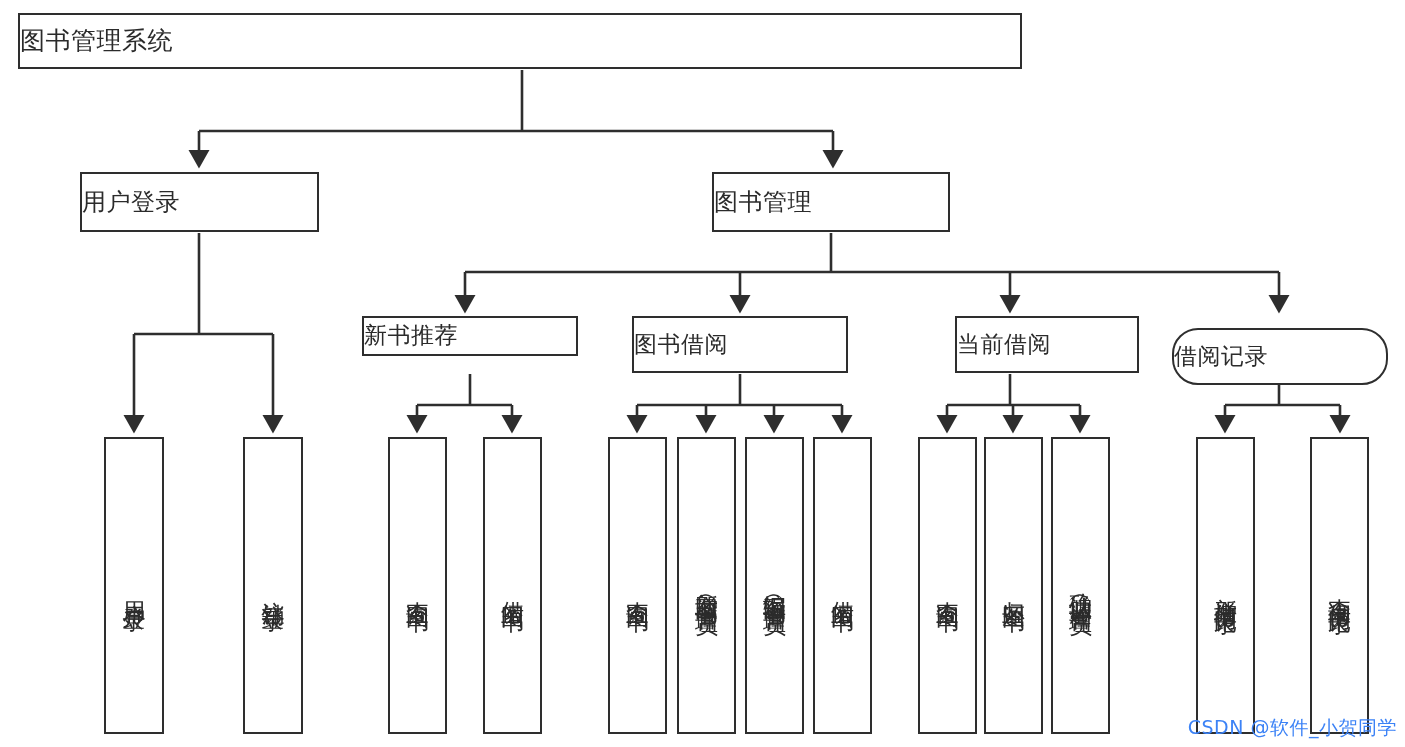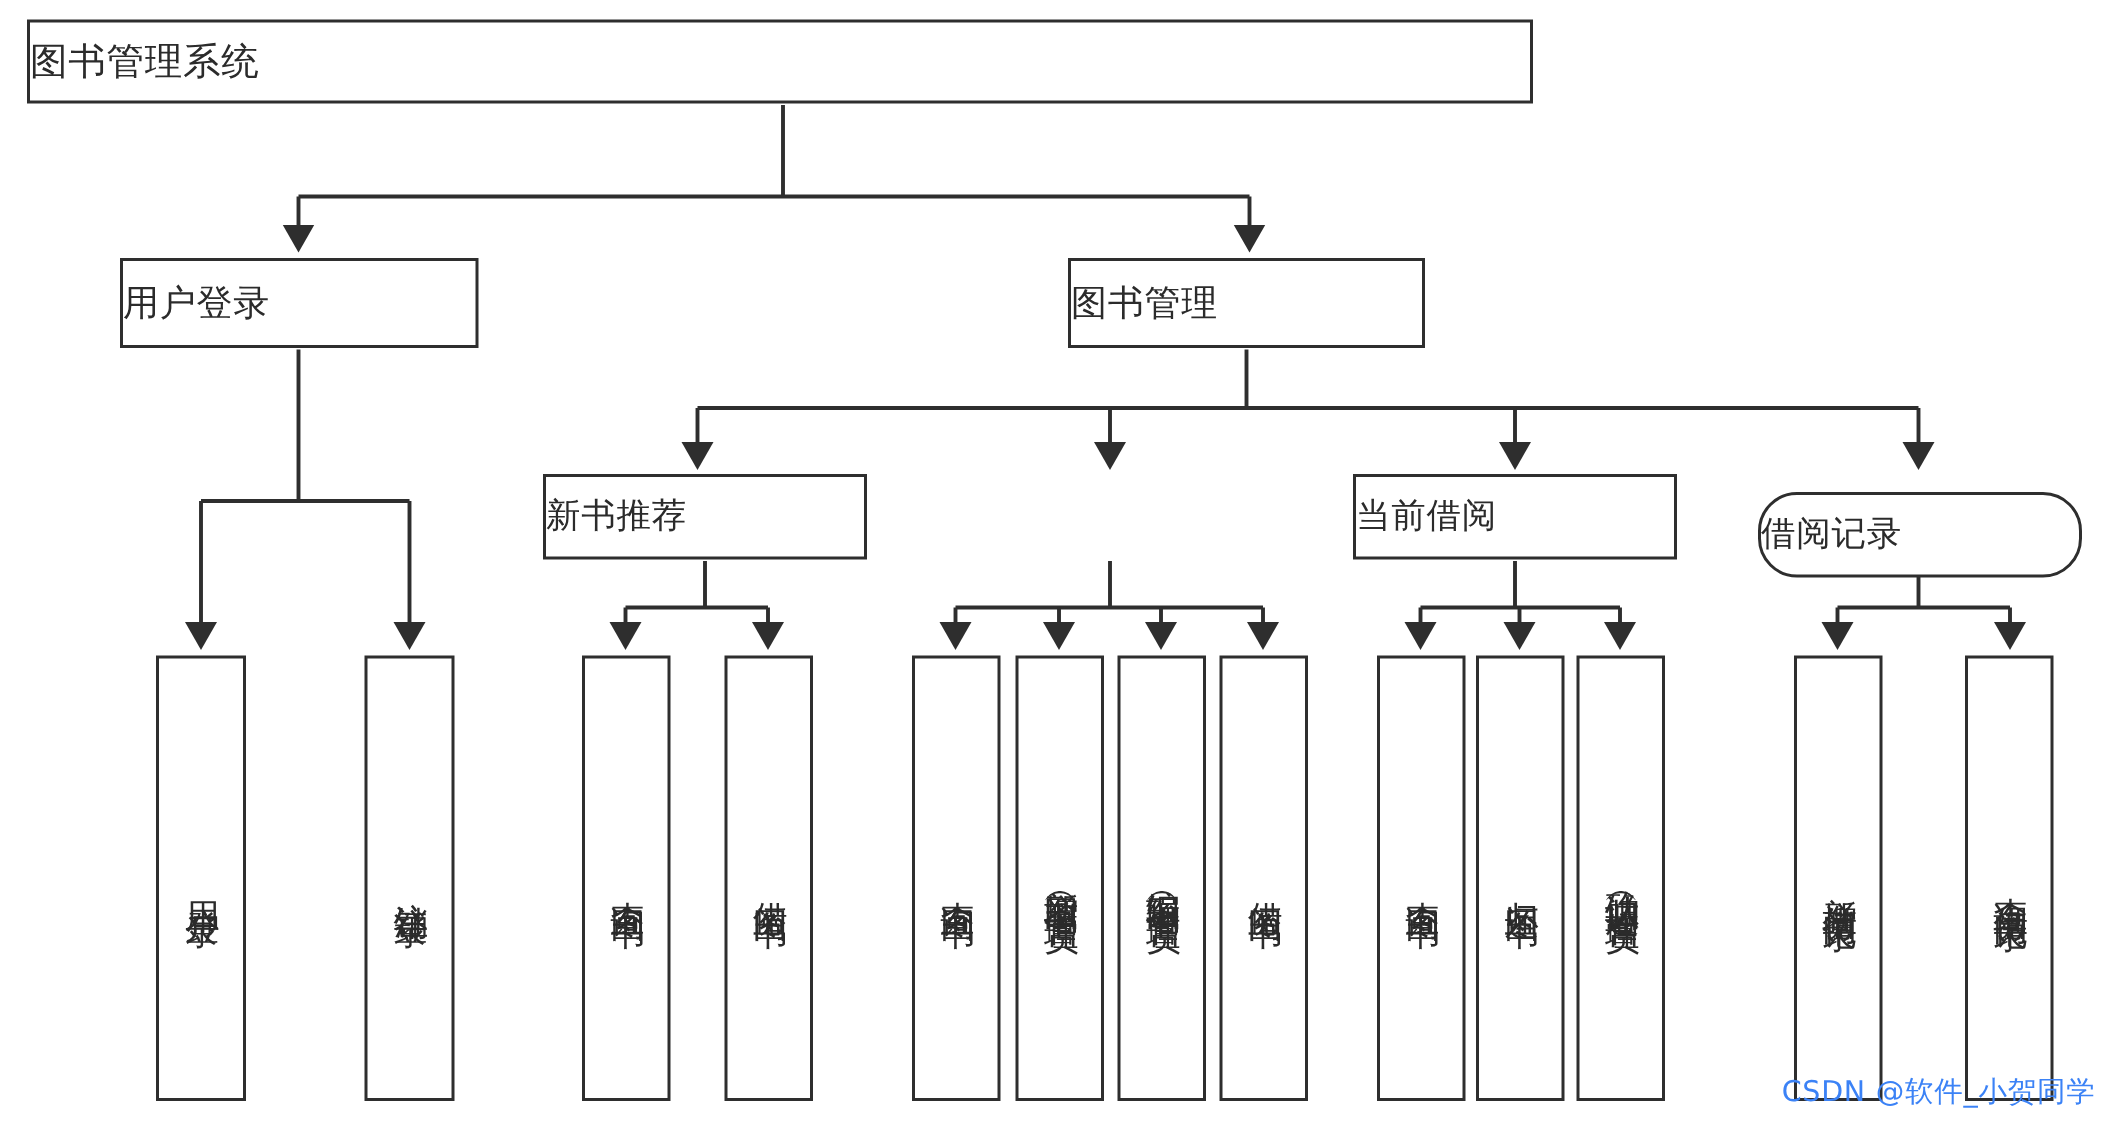--- a/index.html
+++ b/index.html
@@ -135,24 +135,27 @@
     <span class="node-label">图书管理系统</span>
   </div>
 
   <div class="node level-1" style="left:80px; top:172px; width:239px; height:60px;">
     <span class="node-label">用户登录</span>
   </div>
   <div class="node level-1" style="left:712px; top:172px; width:238px; height:60px;">
     <span class="node-label">图书管理</span>
   </div>
 
-  <div class="node level-2" style="left:362px; top:316px; width:216px; height:57px;">
+  <div class="node level-2" style="left:362px; top:316px; width:216px; height:40px;">
     <span class="node-label">新书推荐</span>
   </div>
-  <div class="node level-2" style="left:902px; top:316px; width:216px; height:57px;">
+  <div class="node level-2" style="left:632px; top:316px; width:216px; height:57px;">
+    <span class="node-label">图书借阅</span>
+  </div>
+  <div class="node level-2" style="left:955px; top:316px; width:184px; height:57px;">
     <span class="node-label">当前借阅</span>
   </div>
   <div class="node level-2" style="left:1172px; top:328px; width:216px; height:57px;border-radius:26px;">
     <span class="node-label">借阅记录</span>
   </div>
 
   <div class="node leaf" style="left:104px; top:437px; width:60px; height:297px;">
     <span class="node-label">用户登录</span>
   </div>
   <div class="node leaf" style="left:243px; top:437px; width:60px; height:297px;">

